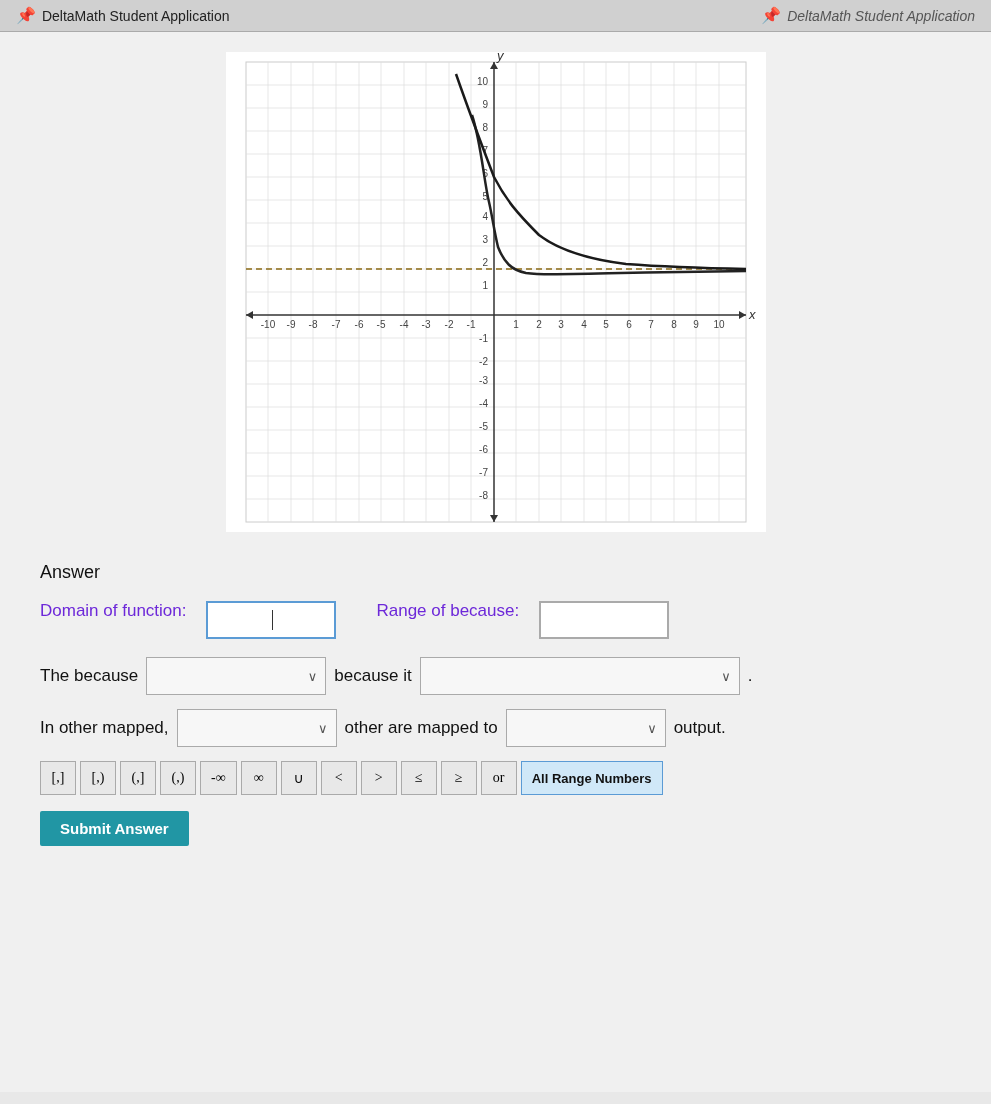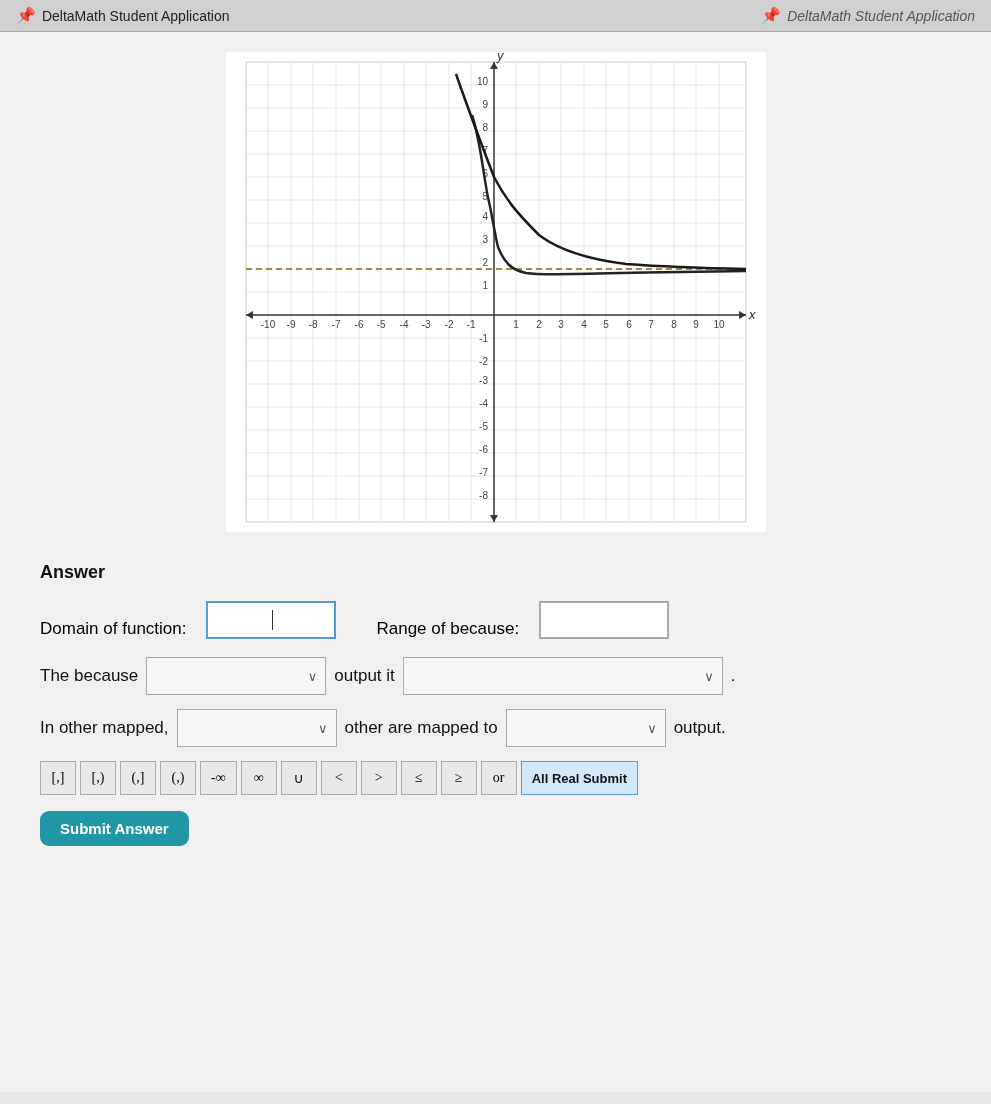--- a/index.html
+++ b/index.html
@@ -52,33 +52,33 @@
     .graph-svg {
       width: 100%;
       height: 100%;
     }
 
     .answer-section {
       margin-top: 10px;
     }
 
     .answer-label {
-      font-weight: bold;
+      font-weight: normal;
       font-size: 18px;
       margin-bottom: 18px;
       color: #111;
     }
 
     .domain-range-row {
       display: flex;
-      align-items: flex-end;
+      align-items: flex-start;
       gap: 20px;
       margin-bottom: 18px;
       font-size: 17px;
-      color: #000000;
+      color: #6d28d9;
     }
 
     .input-box {
       border: 2px solid #5b9bd5;
       background: #fff;
       padding: 6px 10px;
       font-size: 16px;
       min-width: 130px;
       height: 38px;
       display: inline-flex;
@@ -204,21 +204,21 @@
     }
 
     .submit-btn {
       background: #2196a4;
       color: white;
       border: none;
       padding: 9px 20px;
       font-size: 15px;
       font-weight: bold;
       cursor: pointer;
-      border-radius: 9px;
+      border-radius: 2px;
     }
 
     .cursor-blink {
       display: inline-block;
       width: 1px;
       height: 20px;
       background: #333;
       margin-left: 2px;
       vertical-align: middle;
     }
@@ -385,21 +385,21 @@
       <span style="margin-left:20px;">Range of because:</span>
       <div class="input-box-plain"></div>
     </div>
 
     
     <div class="function-row">
       <span>The because</span>
       <div class="dropdown-box">
         <span></span>
       </div>
-      <span>output it</span>
+      <span>because it</span>
       <div class="dropdown-box-wide">
         <span></span>
       </div>
       <span>.</span>
     </div>
 
     
     <div class="inother-row">
       <span>In other mapped,</span>
       <div class="dropdown-box-sm">
@@ -419,20 +419,20 @@
       <button class="sym-btn">(,]</button>
       <button class="sym-btn">(,)</button>
       <button class="sym-btn">-∞</button>
       <button class="sym-btn">∞</button>
       <button class="sym-btn">∪</button>
       <button class="sym-btn">&lt;</button>
       <button class="sym-btn">&gt;</button>
       <button class="sym-btn">≤</button>
       <button class="sym-btn">≥</button>
       <button class="sym-btn">or</button>
-      <button class="sym-btn-blue">All Real Submit</button>
+      <button class="sym-btn-blue">All Range Numbers</button>
     </div>
 
     
     <button class="submit-btn">Submit Answer</button>
   </div>
 
 </div>
 
 </body></html>

